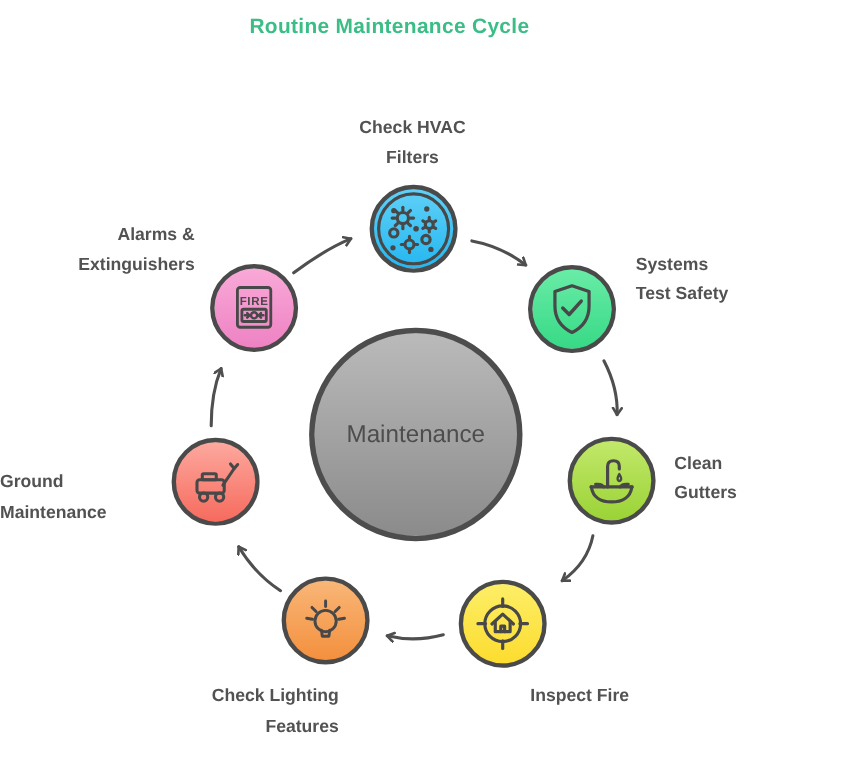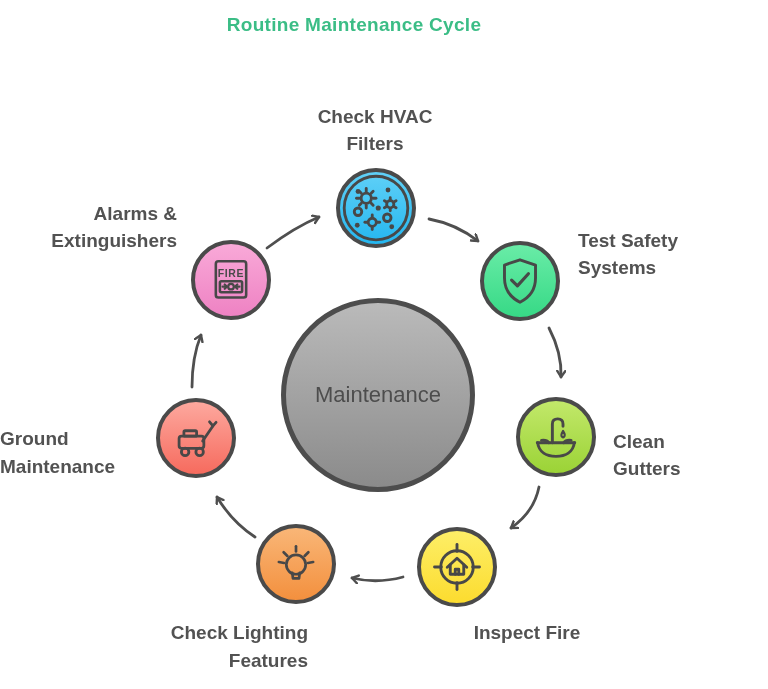--- a/index.html
+++ b/index.html
@@ -7,24 +7,24 @@
           font-family:"Liberation Sans",sans-serif;overflow:hidden;border-radius:21px;}
   .title{position:absolute;top:14px;left:0;width:100%;text-align:center;
          font-size:19px;font-weight:bold;letter-spacing:.3px;}
   .arrows{position:absolute;left:0;top:0;pointer-events:none;}
   .circle{position:absolute;border:4px solid #4a4a4a;border-radius:50%;
           box-sizing:border-box;display:flex;align-items:center;justify-content:center;}
   .node-circle{width:80px;height:80px;}
   .center-circle{width:194px;height:194px;border-width:5px;border-color:#4d4d4d;
                  left:281px;top:298px;}
   .center-text{font-size:22px;line-height:30px;color:#4d4d4d;text-align:center;}
-  .label{position:absolute;font-size:19px;font-weight:bold;color:#525252;line-height:27px;}
+  .label{position:absolute;font-size:16px;font-weight:bold;color:#525252;line-height:27px;}
   .c-hvac{left:336px;top:168px;}     .l-hvac{left:295px;top:103px;width:160px;text-align:center;}
   .c-safety{left:480px;top:241px;}   .l-safety{left:578px;top:227px;text-align:left;}
-  .c-gutters{left:516px;top:397px;}  .l-gutters{left:613px;top:428px;}
+  .c-gutters{left:516px;top:397px;}  .l-gutters{left:613px;top:408px;}
   .c-roofs{left:417px;top:527px;}    .l-roofs{left:447px;top:619px;width:160px;text-align:center;}
   .c-lighting{left:256px;top:524px;} .l-lighting{left:148px;top:619px;width:160px;text-align:right;line-height:28px;}
   .c-ground{left:156px;top:398px;}   .l-ground{left:0;top:425px;width:143px;text-align:left;line-height:28px;}
   .c-fire{left:191px;top:240px;}     .l-fire{left:17px;top:200px;width:160px;text-align:right;line-height:27px;}
   .icon{display:block;}
   .icon *{vector-effect:none;}
 </style>
 </head>
 <body>
 
@@ -95,22 +95,22 @@
     <div>Filters</div>
   </div>
 
   <div class="circle node-circle c-safety" style="background: linear-gradient(rgb(105, 236, 167), rgb(55, 217, 134));">
     <svg class="icon" width="56" height="56" viewBox="0 0 48 48" fill="none" stroke="#484848" stroke-width="2.5" stroke-linecap="round" stroke-linejoin="round">
       <path d="M24 5.8 L37.3 10.3 V21.5 C37.3 31.6 31.9 38.3 24 42.2 C16.1 38.3 10.7 31.6 10.7 21.5 V10.3 Z"></path>
       <path d="M16.8 23.2 L21.8 28.2 L31.2 17.8" stroke-width="2.7"></path>
     </svg>
   </div>
   <div class="label l-safety">
+    <div>Systems</div>
     <div>Test Safety</div>
-    <div>Systems</div>
   </div>
 
   <div class="circle node-circle c-gutters" style="background: linear-gradient(rgb(194, 232, 106), rgb(155, 211, 54));">
     <svg class="icon" width="58" height="58" viewBox="0 0 48 48" fill="none" stroke="#484848" stroke-width="2.4" stroke-linecap="round" stroke-linejoin="round">
       <path d="M8.5 28.7 H39.5"></path>
       <path d="M8.8 28.7 C9.8 36.6 16.2 40 24 40 C31.8 40 38.2 36.6 39.2 28.7"></path>
       <path d="M21 28.7 V13.2 Q21 9 25.4 9 Q29.8 9 29.8 13.2 V15.2"></path>
       <path d="M29.8 19 C28.3 21.5 28.1 23 29 23.8 C29.5 24.3 30.2 24.3 30.7 23.8 C31.6 23 31.4 21.5 29.8 19 Z" stroke-width="1.8"></path>
       <path d="M12 26.8 Q16.5 26.3 18 28.7"></path>
       <path d="M36.5 26.8 Q32 26.3 30.5 28.7"></path>

